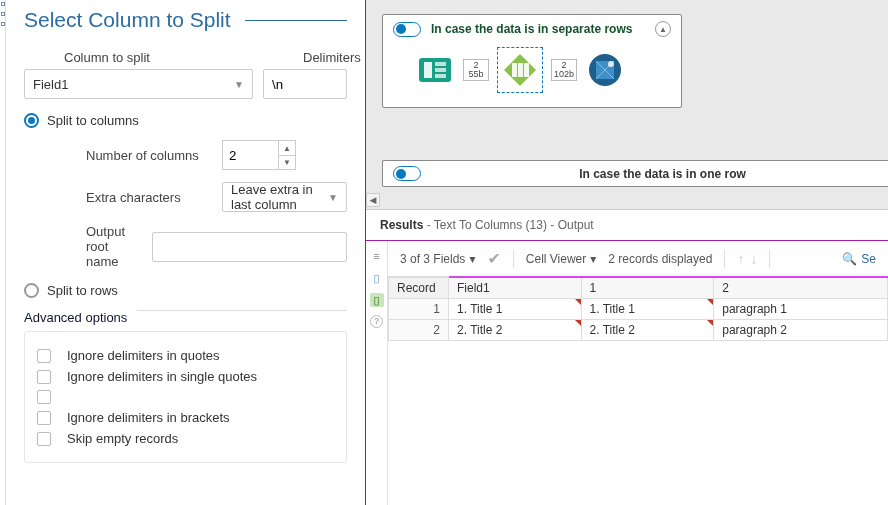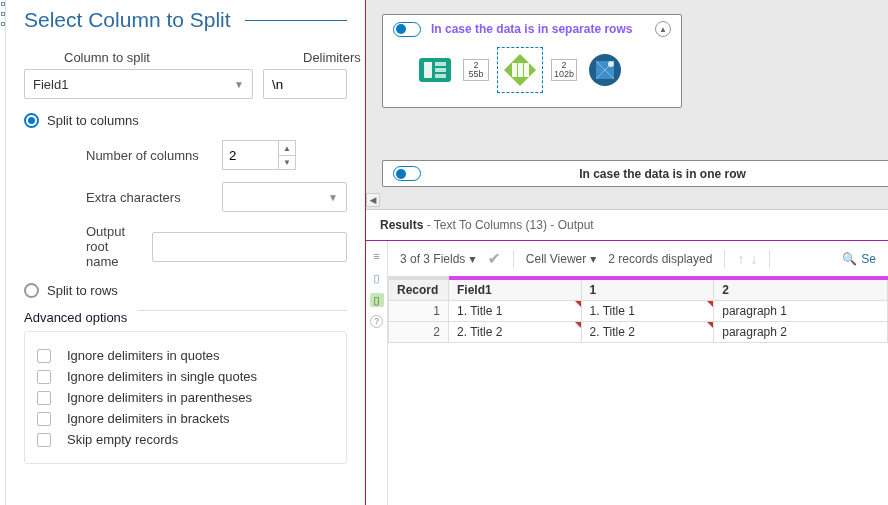--- a/index.html
+++ b/index.html
@@ -46,21 +46,21 @@
 .checkbox { width: 14px; height: 14px; border: 1px solid #bbb; border-radius: 2px; background: #fff; }
 
 
 .right { flex: 1; display: flex; flex-direction: column; background: #fff; }
 
 .canvas { background: #e9e9e9; height: 210px; padding: 14px 16px; position: relative; border-bottom: 1px solid #ccc; }
 .wf-container { background: #fff; border: 1px solid #888; border-radius: 2px; padding: 6px 10px 14px 10px; width: 300px; }
 .wf-header { display: flex; align-items: center; gap: 10px; margin-bottom: 10px; }
 .toggle { width: 28px; height: 15px; background: #fff; border: 1px solid #0a7abf; border-radius: 8px; position: relative; cursor: pointer; }
 .toggle::after { content: ""; position: absolute; left: 2px; top: 1.5px; width: 10px; height: 10px; background: #0a7abf; border-radius: 50%; }
-.wf-title { font-weight: bold; font-size: 12px; color: #8b5cf6; flex: 1; }
+.wf-title { font-weight: bold; font-size: 12px; color: #14532d; flex: 1; }
 .wf-collapse { width: 16px; height: 16px; border: 1px solid #999; border-radius: 50%; display: flex; align-items: center; justify-content: center; font-size: 8px; color: #666; cursor: pointer; }
 
 .wf-tools { display: flex; align-items: center; gap: 8px; padding-left: 22px; }
 .tool { width: 40px; height: 40px; display: flex; align-items: center; justify-content: center; border-radius: 4px; }
 .tool.input svg, .tool.text-to-cols svg, .tool.browse svg { width: 36px; height: 36px; }
 .sel-frame { border: 1px dashed #0a7abf; padding: 2px; }
 .conn-badge { width: 26px; height: 22px; border: 1px solid #bbb; background: #fff; font-size: 9px; display: flex; flex-direction: column; align-items: center; justify-content: center; line-height: 1; color: #444; }
 
 .wf-container2 { position: absolute; left: 16px; bottom: 22px; right: 0; background: #fff; border: 1px solid #888; border-right: none; border-radius: 2px 0 0 2px; padding: 5px 10px; display: flex; align-items: center; gap: 26px; }
 .wf-container2 .wf-title2 { font-weight: bold; font-size: 12px; flex:1; text-align:center; }
@@ -80,21 +80,21 @@
 .results-main { flex: 1; display: flex; flex-direction: column; }
 .results-toolbar { display:flex; align-items:center; gap: 12px; padding: 8px 12px; border-bottom: 1px solid #e8e8e8; font-size: 12px; color: #555; }
 .results-toolbar .dd { display: flex; align-items: center; gap: 4px; cursor: pointer; }
 .results-toolbar .sep { width: 1px; height: 18px; background: #ddd; }
 .results-toolbar .check { color: #aaa; font-size: 16px; }
 .results-toolbar .arrows { display:flex; gap:6px; color:#ccc; font-size:14px; }
 .results-toolbar .search { margin-left: auto; display:flex; align-items:center; gap:4px; color:#2d6ca2; }
 
 .grid { border-collapse: collapse; width: 100%; font-size: 12px; margin-top:-1px; }
 .grid th, .grid td { border: 1px solid #ddd; padding: 3px 8px; text-align: left; height: 20px; position: relative; }
-.grid th { background: #f7f7f7; font-weight: 700; border-top: 4px solid #d946ef; }
+.grid th { background: #f7f7f7; font-weight: 400; border-top: 2px solid #d946ef; }
 .grid th:first-child { border-top-color: #ddd; background:#f2f2f2; }
 .grid td.rec { text-align: right; background: #fafafa; color: #555; width: 60px; }
 .grid th.rec-h { width: 60px; }
 .corner-mark::before { content:""; position:absolute; top:0; right:0; border-top:6px solid #c0392b; border-left:6px solid transparent; }
 </style>
 </head>
 <body>
 
 <div class="left-edge">
   <div></div>
@@ -134,20 +134,21 @@
         <input value="2" style="">
         <div class="btns">
           <button>▲</button>
           <button>▼</button>
         </div>
       </div>
     </div>
     <div class="field-row">
       <span class="label">Extra characters</span>
       <div class="select-box" style="flex:1">
+        <span>Leave extra in last column</span>
         <span class="chev">▼</span>
       </div>
     </div>
     <div class="field-row">
       <span class="label">Output root name</span>
       <input class="text-input" style="flex: 1 1 0%;" value="">
     </div>
   </div>
 
   <div class="radio-row">
@@ -163,21 +164,20 @@
     <div class="check-row">
         <span class="checkbox"></span>
         <span>Ignore delimiters in quotes</span>
       </div>
     <div class="check-row">
         <span class="checkbox"></span>
         <span>Ignore delimiters in single quotes</span>
       </div>
     <div class="check-row">
         <span class="checkbox"></span>
-        <span>Ignore delimiters in parentheses</span>
       </div>
     <div class="check-row">
         <span class="checkbox"></span>
         <span>Ignore delimiters in brackets</span>
       </div>
     <div class="check-row">
         <span class="checkbox"></span>
         <span>Skip empty records</span>
       </div>
   </div>

